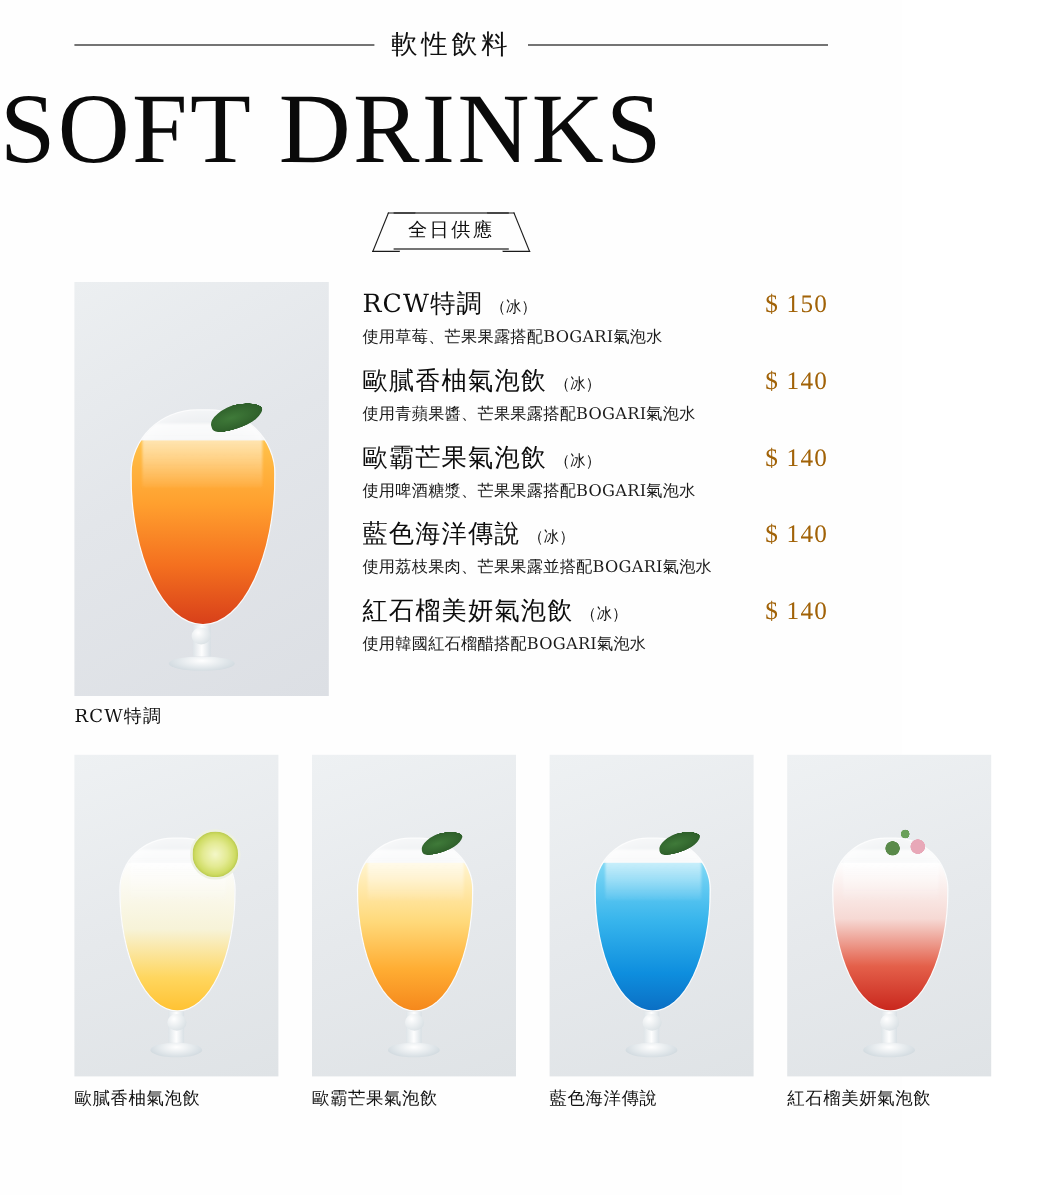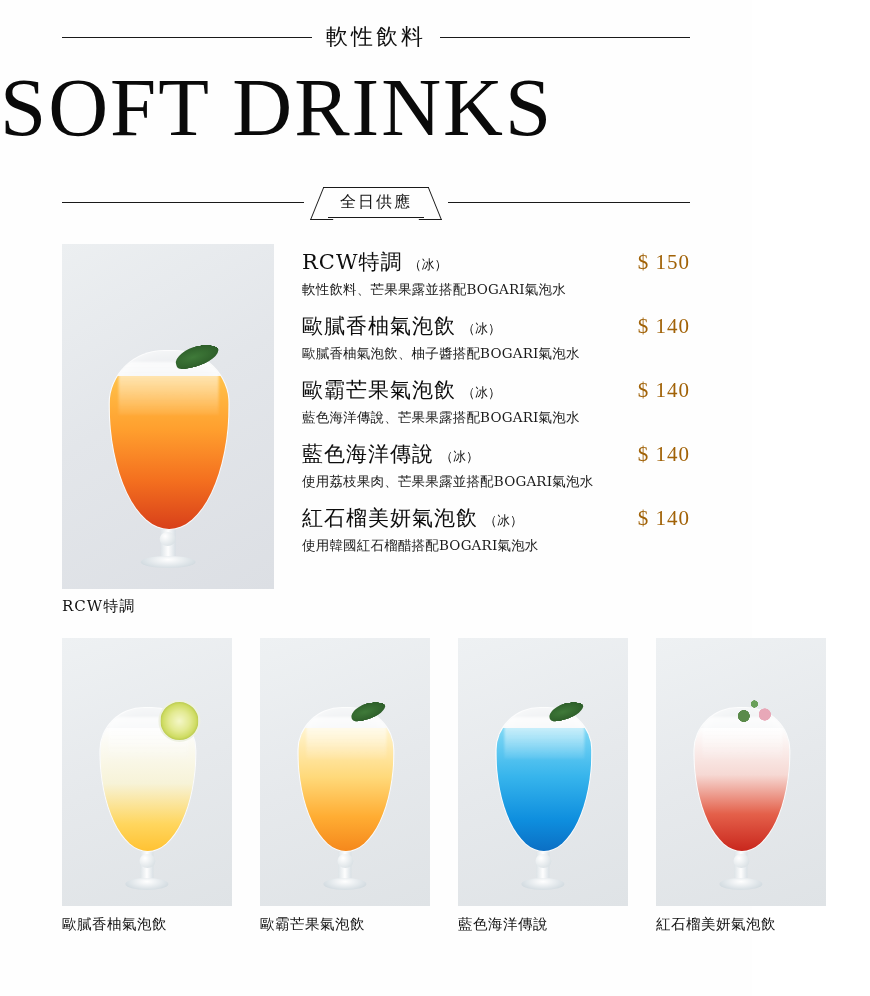--- a/index.html
+++ b/index.html
@@ -50,25 +50,26 @@
   .main-title {
     font-size: 83px;
     line-height: 0.95;
     letter-spacing: 2px;
     margin-top: 16px;
     font-family: "Liberation Serif", serif;
     color: #0a0a0a;
   }
   .allday-row {
     position: relative;
-    margin-top: 40px;
+    margin-top: 29px;
     padding: 0 62px;
     display: flex;
     align-items: center;
     justify-content: center;
+    flex-direction: column;
   }
   .allday-row .rule {
     flex: 1 1 auto;
     height: 1px;
     background: #1a1a1a;
   }
   .allday-badge {
     position: relative;
     margin: 0 6px;
     padding: 5px 30px;
@@ -327,39 +328,39 @@
     </div>
 
     <div class="items-col">
 
       <div class="item">
         <div class="item-row">
           <span class="item-name">RCW特調</span>
           <span class="item-temp">（冰）</span>
           <span class="item-price">$ 150</span>
         </div>
-        <div class="item-desc">軟性飲料、芒果果露並搭配BOGARI氣泡水</div>
+        <div class="item-desc">使用草莓、芒果果露搭配BOGARI氣泡水</div>
       </div>
 
       <div class="item">
         <div class="item-row">
           <span class="item-name">歐膩香柚氣泡飲</span>
           <span class="item-temp">（冰）</span>
           <span class="item-price">$ 140</span>
         </div>
-        <div class="item-desc">歐膩香柚氣泡飲、柚子醬搭配BOGARI氣泡水</div>
+        <div class="item-desc">使用青蘋果醬、芒果果露搭配BOGARI氣泡水</div>
       </div>
 
       <div class="item">
         <div class="item-row">
           <span class="item-name">歐霸芒果氣泡飲</span>
           <span class="item-temp">（冰）</span>
           <span class="item-price">$ 140</span>
         </div>
-        <div class="item-desc">藍色海洋傳說、芒果果露搭配BOGARI氣泡水</div>
+        <div class="item-desc">使用啤酒糖漿、芒果果露搭配BOGARI氣泡水</div>
       </div>
 
       <div class="item">
         <div class="item-row">
           <span class="item-name">藍色海洋傳說</span>
           <span class="item-temp">（冰）</span>
           <span class="item-price">$ 140</span>
         </div>
         <div class="item-desc">使用荔枝果肉、芒果果露並搭配BOGARI氣泡水</div>
       </div>

